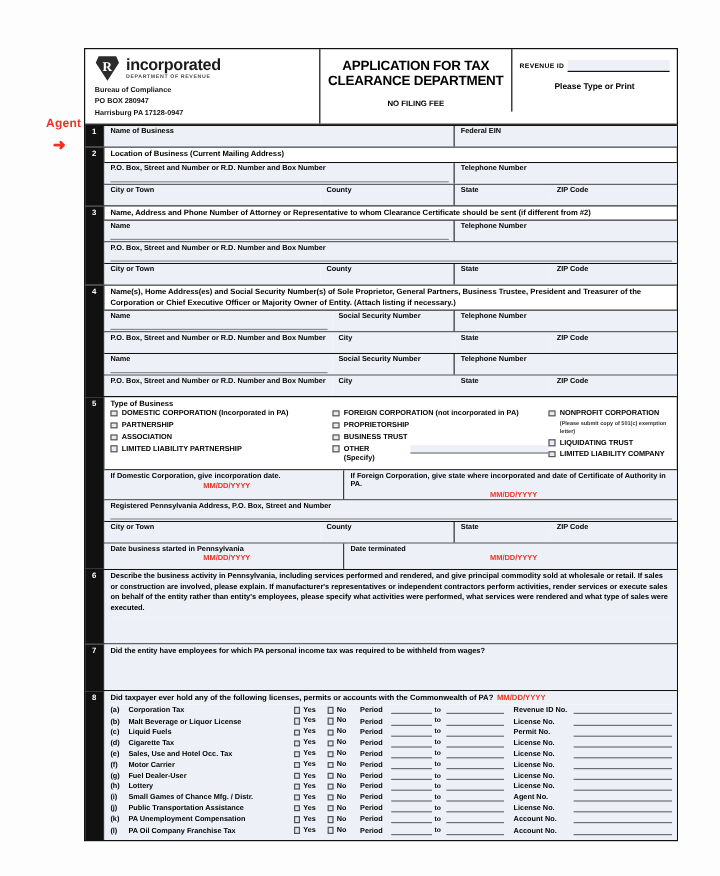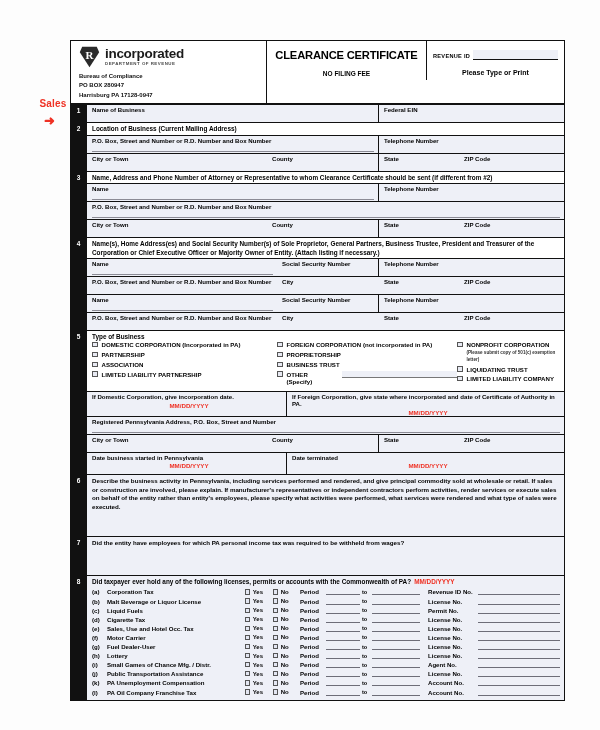--- a/index.html
+++ b/index.html
@@ -143,21 +143,21 @@
   .toword{font-size:5.6px;font-weight:bold;flex:0 0 9px;}
   .pline2{flex:0 0 48px;border-bottom:.8px solid #6d6d78;height:6px;margin:0 2px 0 1px;}
   .idlbl{width:48px;flex:0 0 48px;font-size:6.1px;font-weight:bold;margin-left:6px;}
   .idline{flex:1;border-bottom:.8px solid #6d6d78;height:6px;margin-left:2px;}
 </style>
 </head>
 <body>
 
 <div class="page">
 
-  <div class="start-note">Sales</div>
+  <div class="start-note">Agent</div>
   <div class="start-arrow">➜</div>
 
   <div class="form">
 
     <div class="masthead">
       <div class="mast-left">
         <div class="logo-row">
           <div class="keystone">
             <svg width="21" height="22" viewBox="0 0 21 22">
               <path d="M3.2 0.8 H17.8 L20.2 6.3 L10.5 21.2 L0.8 6.3 Z" fill="#2b2b2b"></path>
@@ -172,21 +172,22 @@
         <div class="bureau">
           <div>Bureau of Compliance</div>
           <div>PO BOX 280947</div>
           <div>Harrisburg  PA 17128-0947</div>
         </div>
       </div>
 
       <div class="mast-right">
         <div class="title-blk">
           <div class="title-txt">
-            <div class="t1">CLEARANCE CERTIFICATE</div>
+            <div class="t1">APPLICATION FOR TAX</div>
+            <div class="t1">CLEARANCE DEPARTMENT</div>
             <div class="nofee">NO FILING FEE</div>
           </div>
           <div class="rev-side">
             <div class="rev-row">
               <span class="rev-lbl">REVENUE ID</span>
               <span class="rev-line"></span>
             </div>
             <div class="type-print">Please Type or Print</div>
           </div>
         </div>

